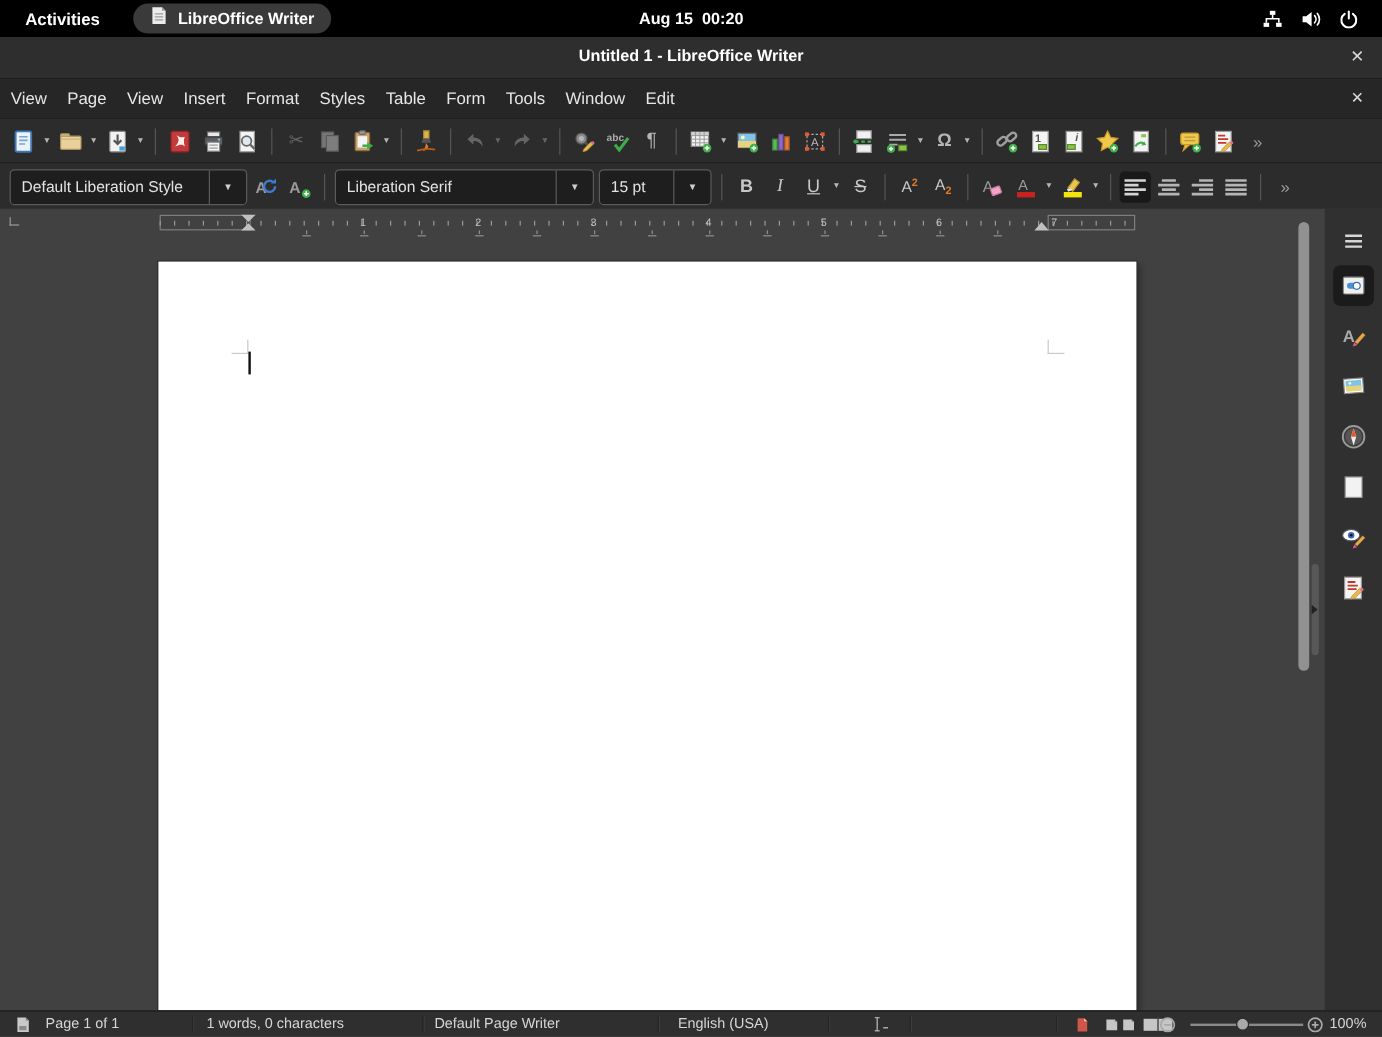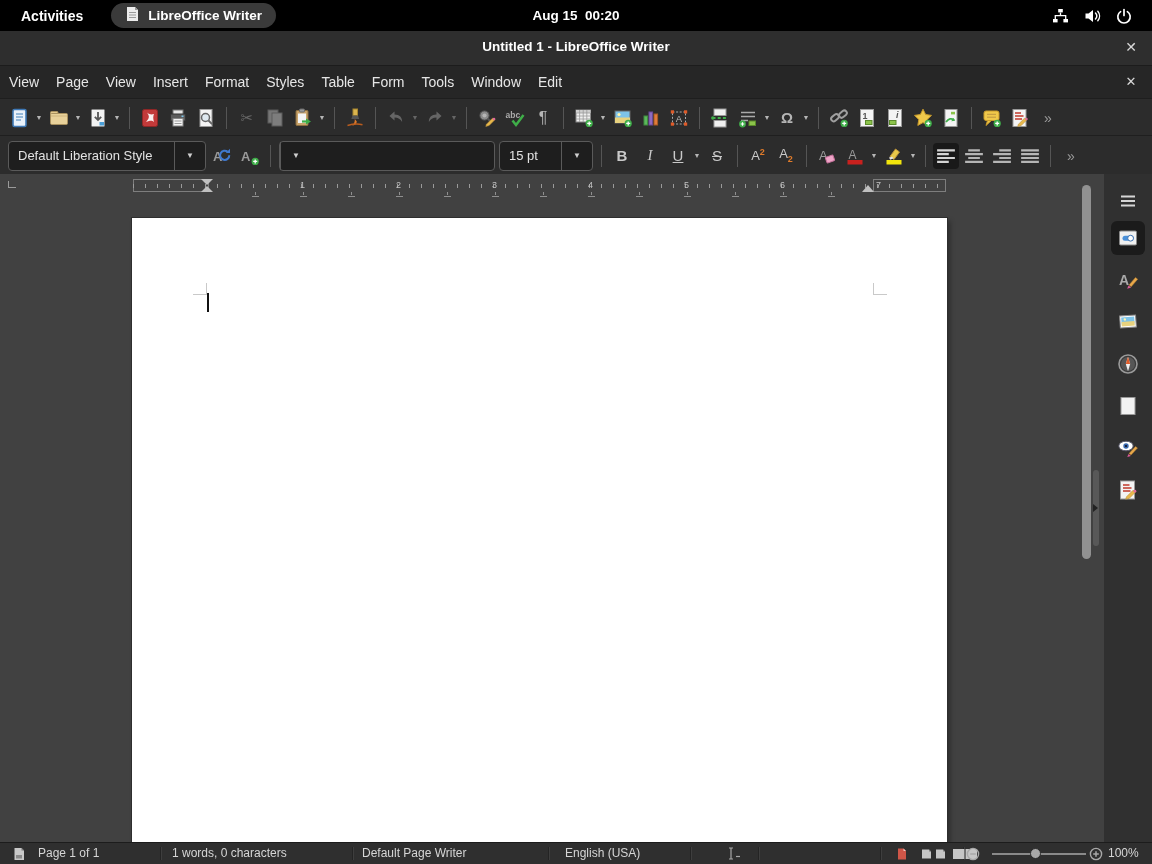--- a/index.html
+++ b/index.html
@@ -462,20 +462,21 @@
           <text x="1" y="14.5" font-size="13" font-weight="bold" fill="#9a9a9a">A</text>
           <g>
             <circle cx="15.2" cy="15.4" r="3.6" fill="#3fae49"></circle>
             <path d="M15.2 13.4v4M13.2 15.4h4" stroke="#fff" stroke-width="1.3"></path>
           </g>
         </svg>
       </span>
     </div>
     <div class="tsep"></div>
     <div class="combo" style="width: 214px;">
+      <span class="val">Liberation Serif</span>
       <span class="cbtn">▼</span>
     </div>
     <div class="combo" style="width: 92px;">
       <span class="val">15 pt</span>
       <span class="cbtn">▼</span>
     </div>
     <div class="tsep"></div>
     <div class="tbtn">
       <span style="display: flex; align-items: center; justify-content: center;">
         <span class="fmt-letter" style="font-weight:bold;">B</span>

